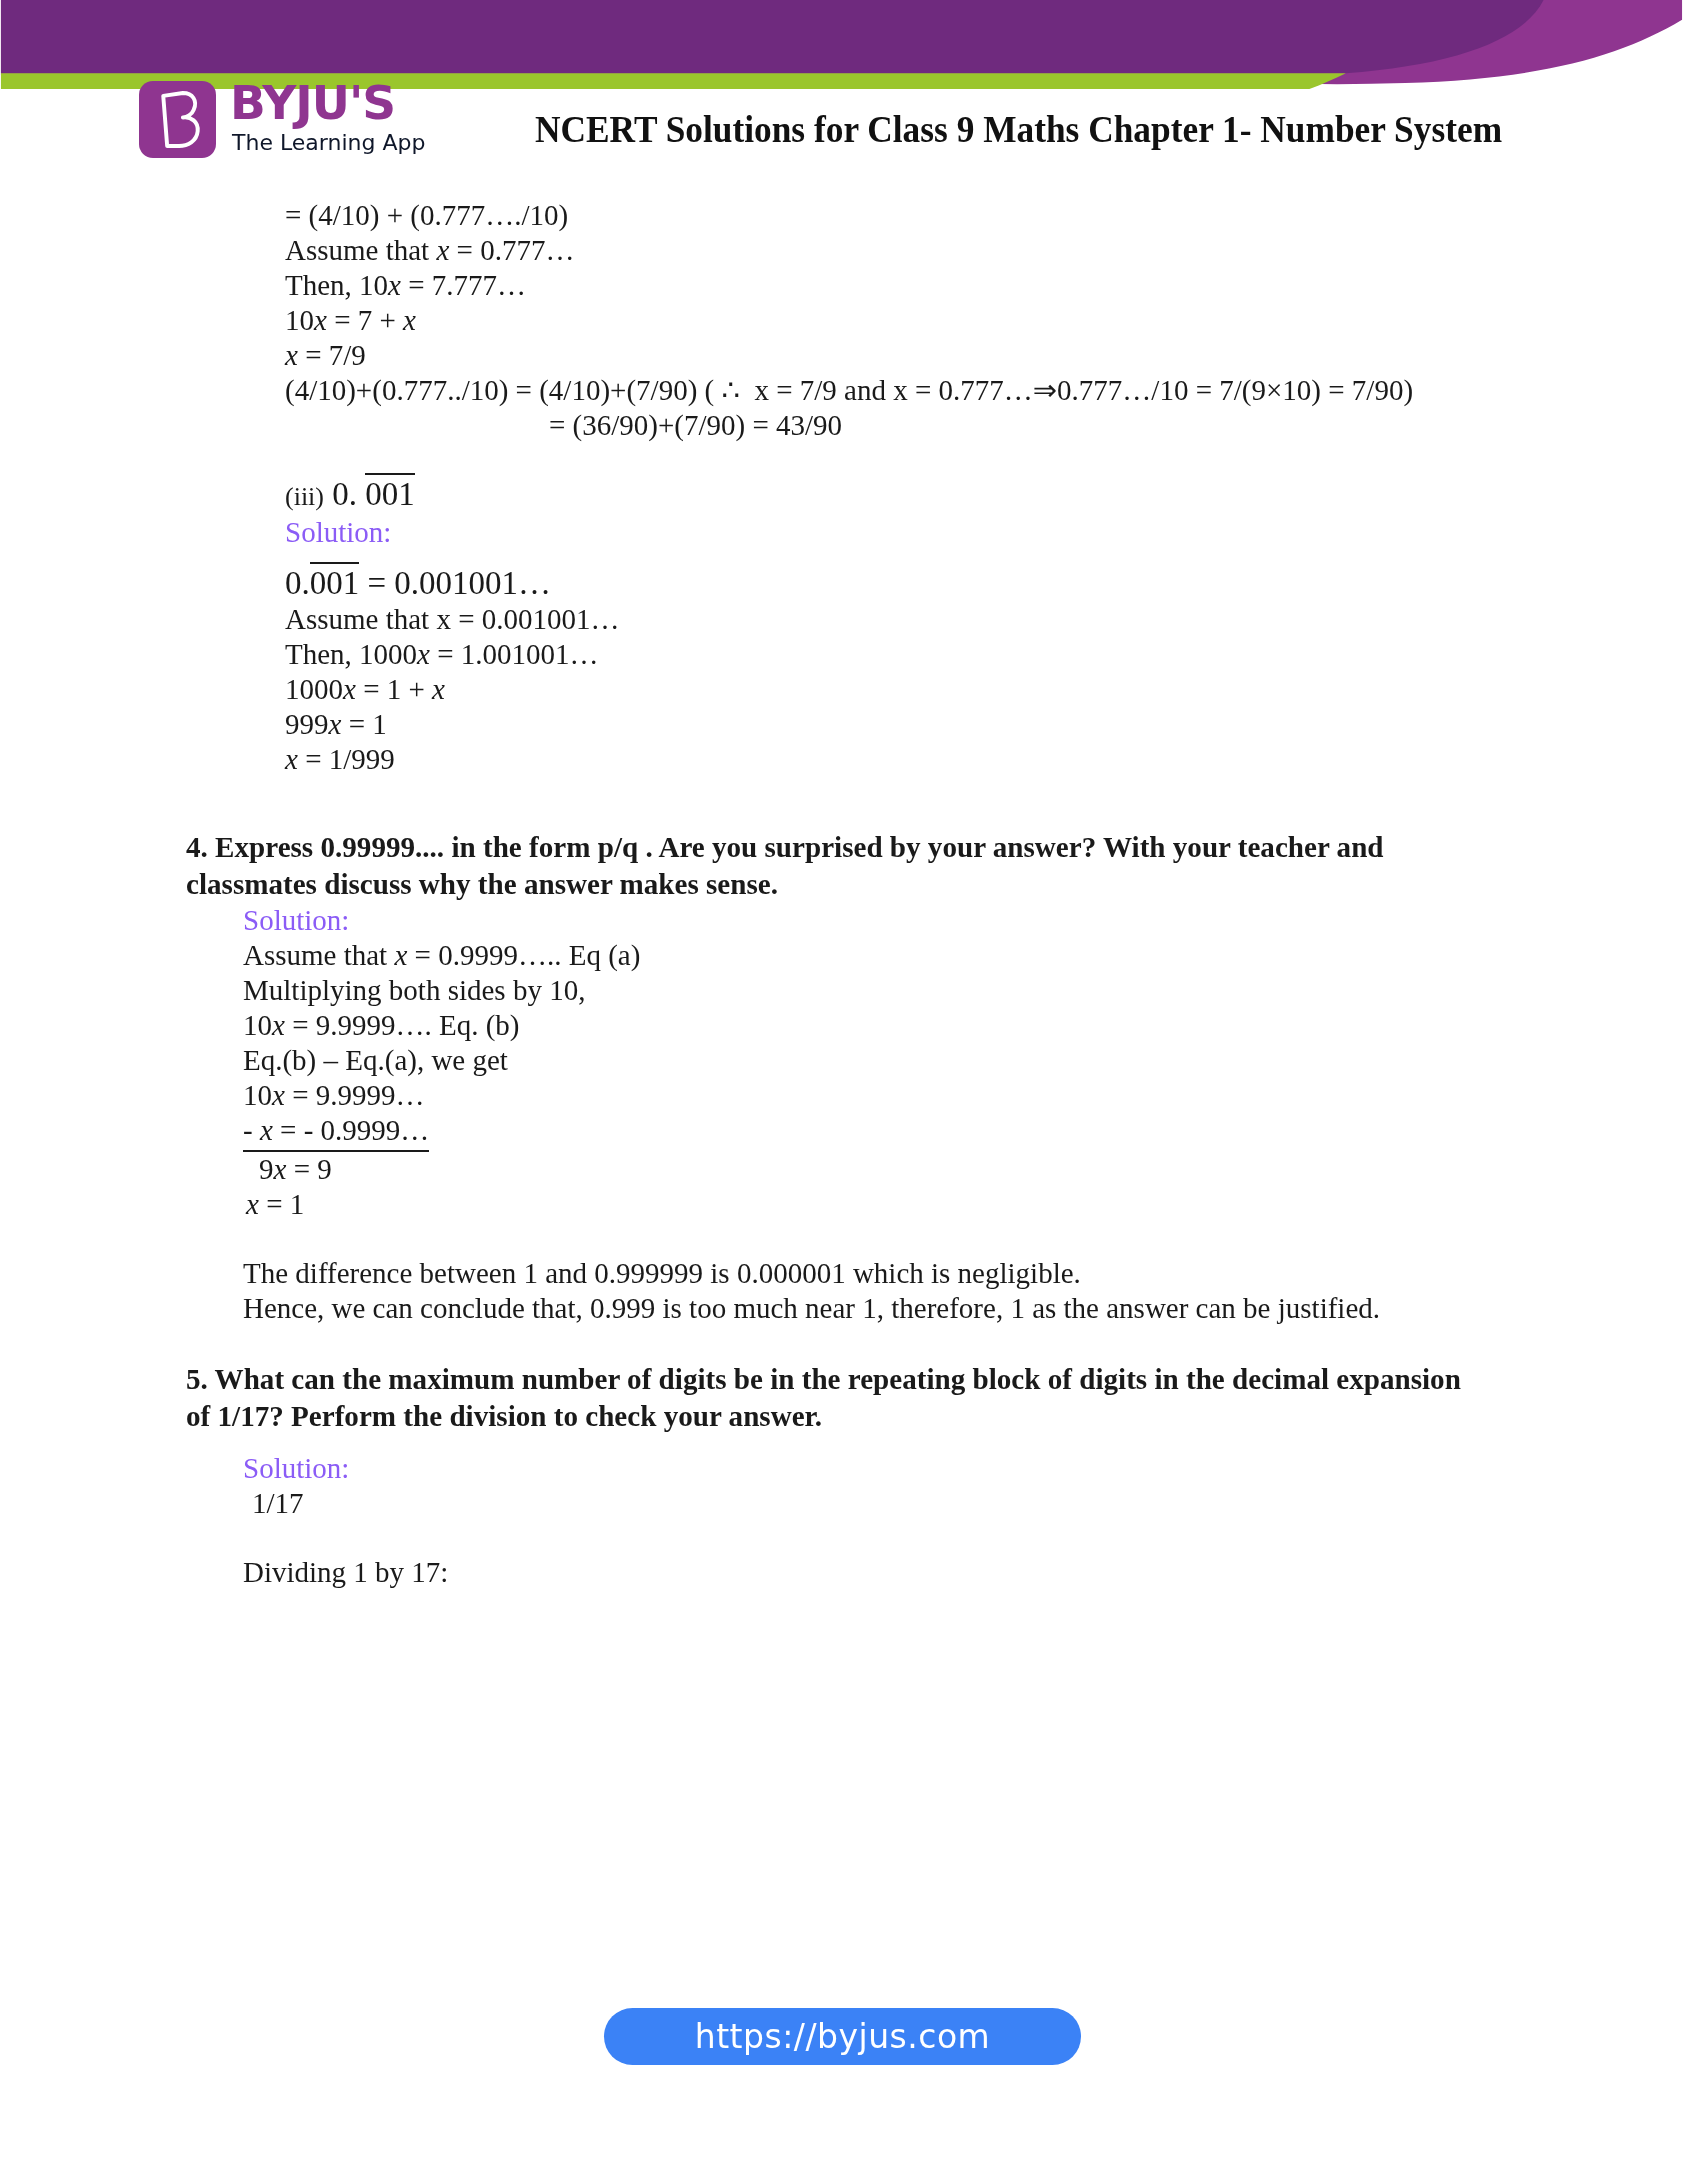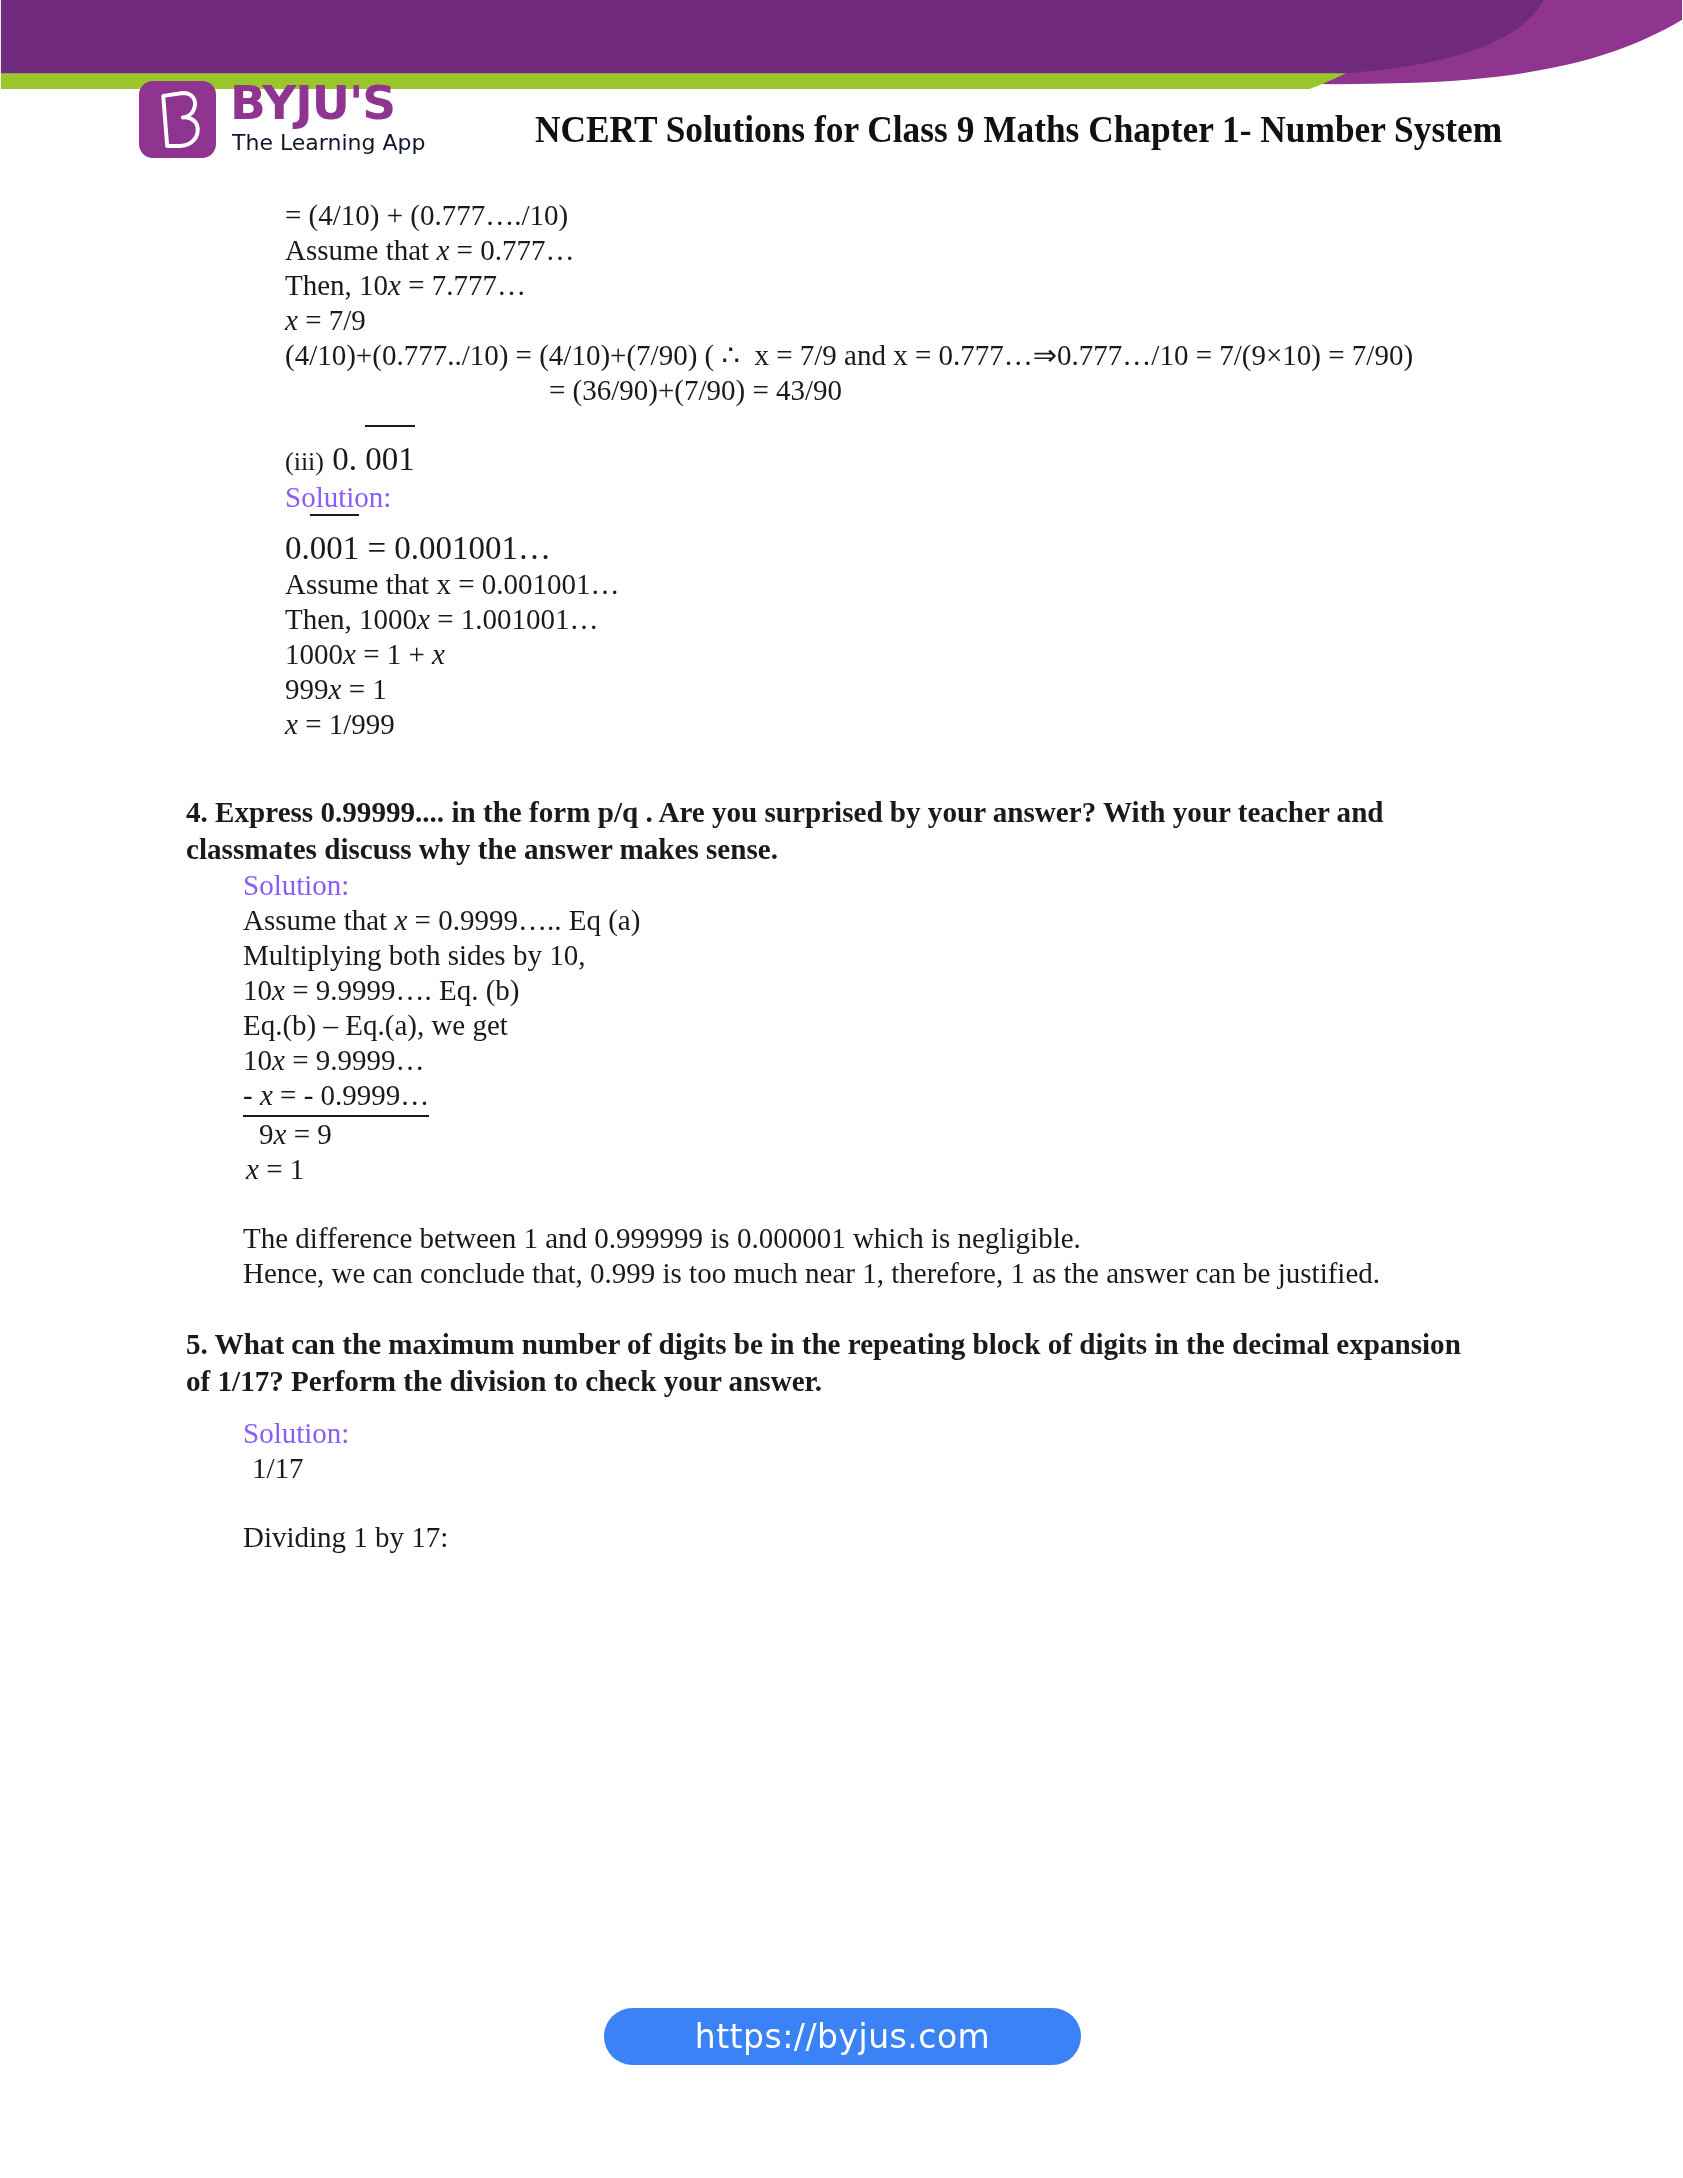--- a/index.html
+++ b/index.html
@@ -116,21 +116,21 @@
     transform-origin: left top;
   }
 
   .spacer-sm { height: 16px; }
   .spacer-md { height: 34px; }
   .spacer-lg { height: 51px; }
 
   
   .ovl {
     border-top: 2.5px solid #1a1a1a;
-    padding-top: 14px;
+    padding-top: 1px;
   }
   .romnum {
     font-size: 26px;
   }
   .bigdec {
     font-size: 33px;
   }
 
   
   .sub-line {
@@ -183,20 +183,21 @@
 <div class="page-title">NCERT Solutions for Class 9 Maths Chapter 1- Number System</div>
 
 <div class="content">
 
   <div class="ln indent-1"><span>= (4/10) + (0.777…./10)</span></div>
 
   <div class="ln indent-1"><span>Assume that </span><i class="v">x</i><span> = 0.777…</span></div>
 
   <div class="ln indent-1"><span>Then, 10</span><i class="v">x</i><span> = 7.777…</span></div>
 
+  <div class="ln indent-1"><span>10</span><i class="v">x</i><span> = 7 + </span><i class="v">x</i></div>
 
   <div class="ln indent-1"><i class="v">x</i><span> = 7/9</span></div>
 
   <div class="ln indent-1"><span>(4/10)+(0.777../10) = (4/10)+(7/90) ( ∴  x = 7/9 and x = 0.777…⇒0.777…/10 = 7/(9×10) = 7/90)</span></div>
 
   <div class="ln" style="margin-left:549px"><span>= (36/90)+(7/90) = 43/90</span></div>
 
   <div class="spacer-md"></div>
 
   <div class="ln indent-1"><span class="romnum">(iii)</span><span class="bigdec"> </span><span class="bigdec">0. </span><span class="bigdec ovl">001</span></div>

